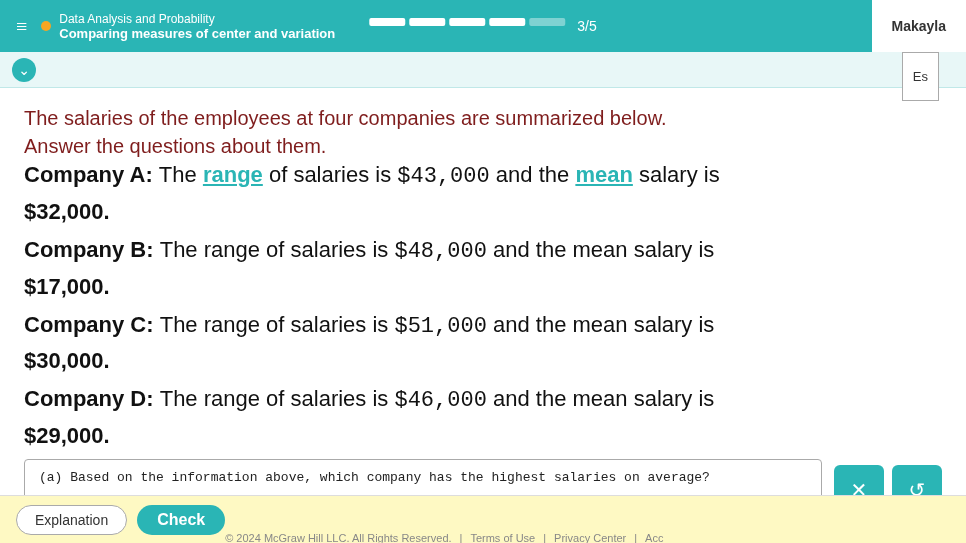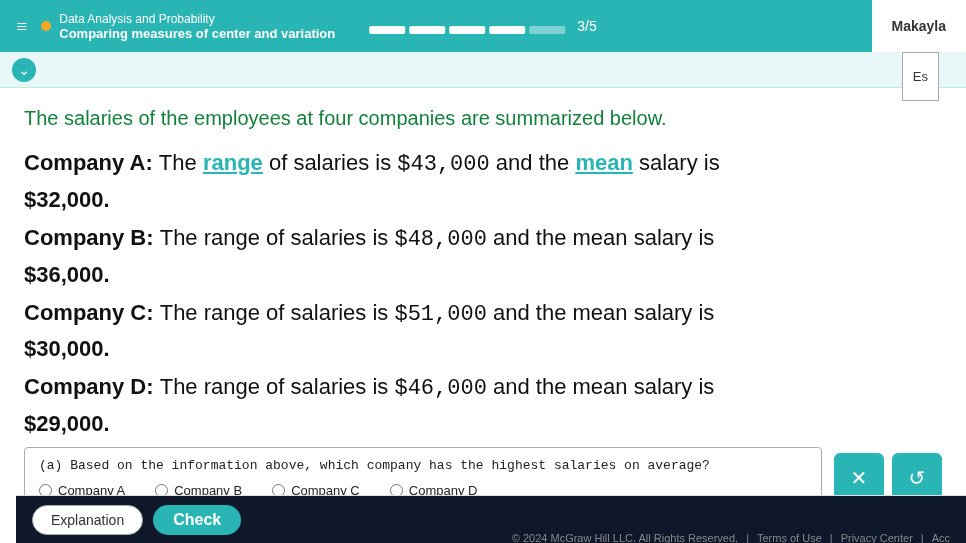--- a/index.html
+++ b/index.html
@@ -47,21 +47,21 @@
       color: white;
       font-size: 13px;
       font-weight: bold;
       font-family: Arial, sans-serif;
     }
     .progress-area {
       position: absolute;
       left: 50%;
       transform: translateX(-50%);
       display: flex;
-      align-items: flex-end;
+      align-items: flex-start;
       gap: 6px;
     }
     .progress-bars {
       display: flex;
       gap: 4px;
     }
     .pbar {
       width: 36px;
       height: 8px;
       border-radius: 2px;
@@ -113,22 +113,21 @@
       margin-right: 8px;
     }
 
     
     .main-content {
       padding: 16px 24px 10px 24px;
       background: #fff;
     }
     .intro-text {
       font-size: 20px;
-      color: #15803d;
-      margin-bottom: 16px;
+      color: #7f1d1d;
       line-height: 1.4;
       font-family: Arial, sans-serif;
     }
     .company-block {
       font-size: 22px;
       color: #111;
       margin-bottom: 6px;
       line-height: 1.4;
       font-family: Arial, sans-serif;
       font-weight: bold;
@@ -224,29 +223,28 @@
       cursor: pointer;
       display: flex;
       align-items: center;
       justify-content: center;
     }
 
     
     .bottom-bar {
       position: absolute;
       bottom: 0;
-      left: 16px;
+      left: 0;
       right: 0;
       height: 48px;
-      background: #0f172a;
+      background: #fef9c3;
       border-top: 1px solid #ddd;
       display: flex;
       align-items: center;
       padding: 0 16px;
-      justify-content: space-between;
     }
     .bottom-left {
       display: flex;
       gap: 10px;
     }
     .btn-explanation {
       background: white;
       border: 1.5px solid #aaa;
       border-radius: 20px;
       padding: 6px 18px;
@@ -324,31 +322,32 @@
 
 <button class="es-btn">Es</button>
 
 <div class="subheader">
   <button class="chevron-btn">⌄</button>
 </div>
 
 <div class="main-content">
   <div class="intro-text">
     <span>The salaries of the employees at four companies are summarized below.</span><br>
+    <span>Answer the questions about them.</span>
   </div>
 
   <div class="company-block">
     <span>Company A: </span><span class="normal">The <span class="link-text">range</span> of salaries is <span class="mono">$43,000</span> and the <span class="link-text">mean</span> salary is</span>
   </div>
   <div class="salary-sub">$32,000.</div>
 
   <div class="company-block">
     <span>Company B: </span><span class="normal">The range of salaries is <span class="mono">$48,000</span> and the mean salary is</span>
   </div>
-  <div class="salary-sub">$36,000.</div>
+  <div class="salary-sub">$17,000.</div>
 
   <div class="company-block">
     <span>Company C: </span><span class="normal">The range of salaries is <span class="mono">$51,000</span> and the mean salary is</span>
   </div>
   <div class="salary-sub">$30,000.</div>
 
   <div class="company-block">
     <span>Company D: </span><span class="normal">The range of salaries is <span class="mono">$46,000</span> and the mean salary is</span>
   </div>
   <div class="salary-sub">$29,000.</div>

